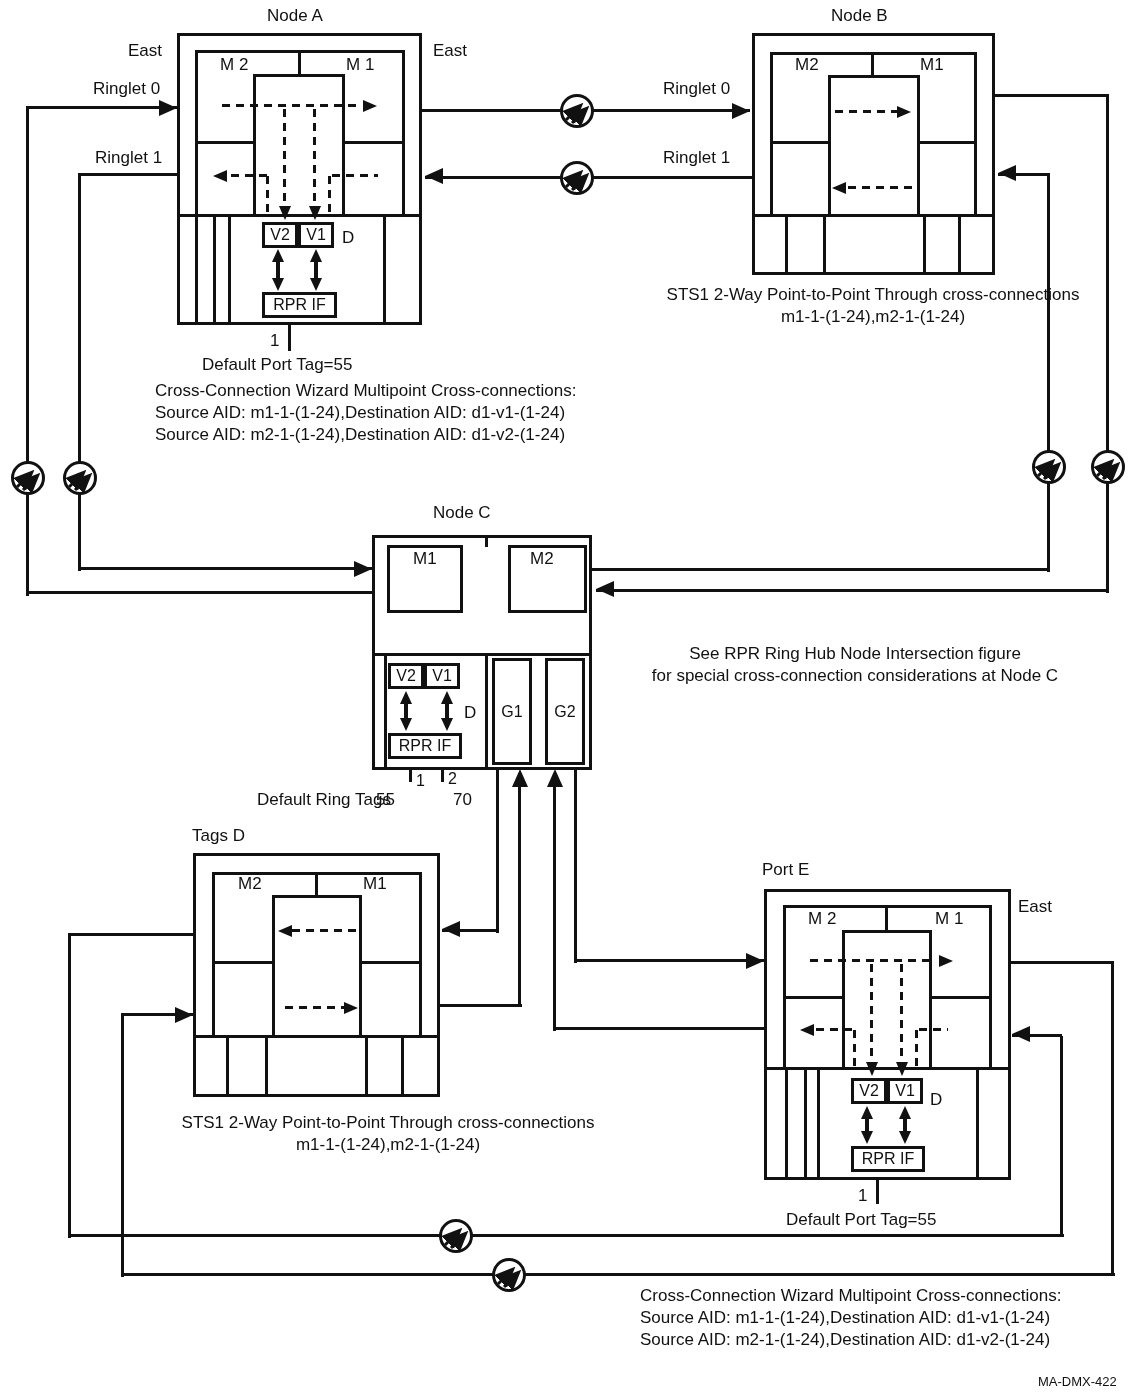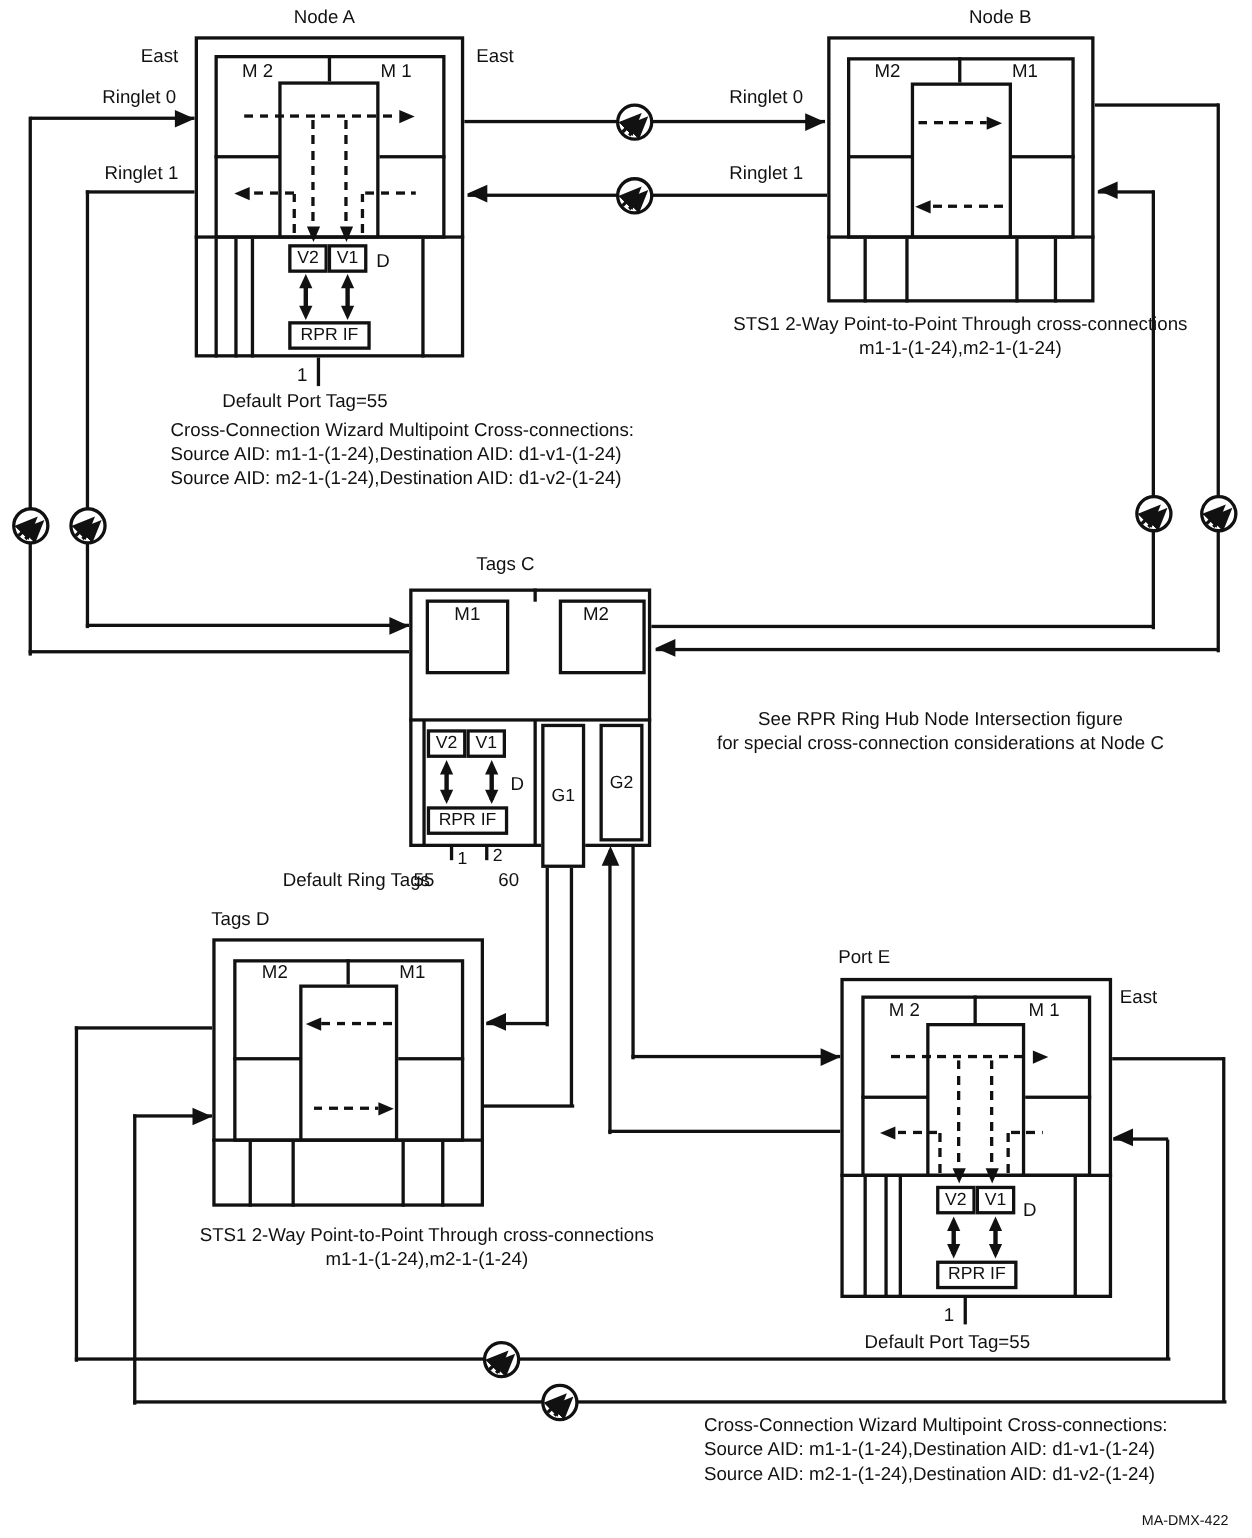--- a/index.html
+++ b/index.html
@@ -173,21 +173,21 @@
   <i class="l" style="left:314px;top:255px;width:4px;height:31px"></i>
   <i class="auS" style="left:310px;top:249px"></i>
   <i class="adS" style="left:310px;top:278px"></i>
   <i class="l" style="left:288px;top:325px;width:3px;height:26px"></i>
   <div class="t" style="left:270px;top:331px">1</div>
   <div class="t" style="left:202px;top:355px">Default Port Tag=55</div>
   <div class="t" style="left:155px;top:381px">Cross-Connection Wizard Multipoint Cross-connections:</div>
   <div class="t" style="left:155px;top:403px">Source AID: m1-1-(1-24),Destination AID: d1-v1-(1-24)</div>
   <div class="t" style="left:155px;top:425px">Source AID: m2-1-(1-24),Destination AID: d1-v2-(1-24)</div>
 
-  <div class="t" style="left:881px;top:6px">Node B</div>
+  <div class="t" style="left:831px;top:6px">Node B</div>
   <div class="t" style="left:663px;top:79px">Ringlet 0</div>
   <div class="t" style="left:663px;top:148px">Ringlet 1</div>
   <div class="b" style="left:752px;top:33px;width:243px;height:242px"></div>
   <div class="b" style="left:770px;top:52px;width:207px;height:165px"></div>
   <i class="l" style="left:871px;top:52px;width:3px;height:25px"></i>
   <div class="b" style="left:828px;top:75px;width:92px;height:142px"></div>
   <i class="l" style="left:770px;top:141px;width:60px;height:3px"></i>
   <i class="l" style="left:920px;top:141px;width:57px;height:3px"></i>
   <div class="t" style="left:795px;top:55px">M2</div>
   <div class="t" style="left:920px;top:55px">M1</div>
@@ -196,21 +196,21 @@
   <i class="l" style="left:823px;top:217px;width:3px;height:58px"></i>
   <i class="l" style="left:923px;top:217px;width:3px;height:58px"></i>
   <i class="l" style="left:958px;top:217px;width:3px;height:58px"></i>
   <i class="dh" style="left:835px;top:110px;width:62px"></i>
   <i class="arD" style="left:897px;top:106px"></i>
   <i class="alD" style="left:832px;top:182px"></i>
   <i class="dh" style="left:848px;top:186px;width:68px"></i>
   <div class="tc" style="left:640px;top:285px;width:466px">STS1 2-Way Point-to-Point Through cross-connections</div>
   <div class="tc" style="left:640px;top:307px;width:466px">m1-1-(1-24),m2-1-(1-24)</div>
 
-  <div class="t" style="left:433px;top:503px">Tags C</div>
+  <div class="t" style="left:433px;top:503px">Node C</div>
   <div class="b" style="left:372px;top:535px;width:220px;height:235px"></div>
   <div class="b" style="left:387px;top:545px;width:76px;height:68px"></div>
   <div class="b" style="left:508px;top:545px;width:79px;height:68px"></div>
   <i class="l" style="left:485px;top:535px;width:3px;height:12px"></i>
   <div class="t" style="left:413px;top:549px">M1</div>
   <div class="t" style="left:530px;top:549px">M2</div>
   <i class="l" style="left:372px;top:653px;width:220px;height:3px"></i>
   <i class="l" style="left:384px;top:655px;width:3px;height:115px"></i>
   <i class="l" style="left:485px;top:655px;width:3px;height:115px"></i>
   <div class="b" style="left:388px;top:663px;width:36px;height:26px;display:flex;align-items:center;justify-content:center">
@@ -222,33 +222,33 @@
   <div class="t" style="left:464px;top:703px">D</div>
   <div class="b" style="left:388px;top:733px;width:74px;height:26px;display:flex;align-items:center;justify-content:center">
       <span class="sm">RPR IF</span>
     </div>
   <i class="l" style="left:404px;top:697px;width:4px;height:30px"></i>
   <i class="auS" style="left:400px;top:691px"></i>
   <i class="adS" style="left:400px;top:718px"></i>
   <i class="l" style="left:445px;top:697px;width:4px;height:30px"></i>
   <i class="auS" style="left:441px;top:691px"></i>
   <i class="adS" style="left:441px;top:718px"></i>
-  <div class="b" style="left:492px;top:658px;width:40px;height:131px;display:flex;align-items:center;justify-content:center">
+  <div class="b" style="left:492px;top:658px;width:40px;height:107px;display:flex;align-items:center;justify-content:center">
       <span class="sm">G1</span>
     </div>
   <div class="b" style="left:545px;top:658px;width:40px;height:107px;display:flex;align-items:center;justify-content:center">
       <span class="sm">G2</span>
     </div>
   <i class="l" style="left:409px;top:770px;width:3px;height:12px"></i>
   <i class="l" style="left:441px;top:770px;width:3px;height:12px"></i>
   <div class="t sm" style="left:416px;top:772px">1</div>
   <div class="t sm" style="left:448px;top:770px">2</div>
   <div class="t" style="left:257px;top:790px">Default Ring Tags</div>
   <div class="t" style="left:376px;top:790px">55</div>
-  <div class="t" style="left:453px;top:790px">60</div>
+  <div class="t" style="left:453px;top:790px">70</div>
   <div class="tc" style="left:600px;top:644px;width:510px">See RPR Ring Hub Node Intersection figure</div>
   <div class="tc" style="left:600px;top:666px;width:510px">for special cross-connection considerations at Node C</div>
 
   <div class="t" style="left:192px;top:826px">Tags D</div>
   <div class="b" style="left:193px;top:853px;width:247px;height:244px"></div>
   <div class="b" style="left:212px;top:872px;width:210px;height:166px"></div>
   <i class="l" style="left:315px;top:872px;width:3px;height:25px"></i>
   <div class="b" style="left:272px;top:895px;width:90px;height:143px"></div>
   <i class="l" style="left:212px;top:961px;width:62px;height:3px"></i>
   <i class="l" style="left:362px;top:961px;width:60px;height:3px"></i>

